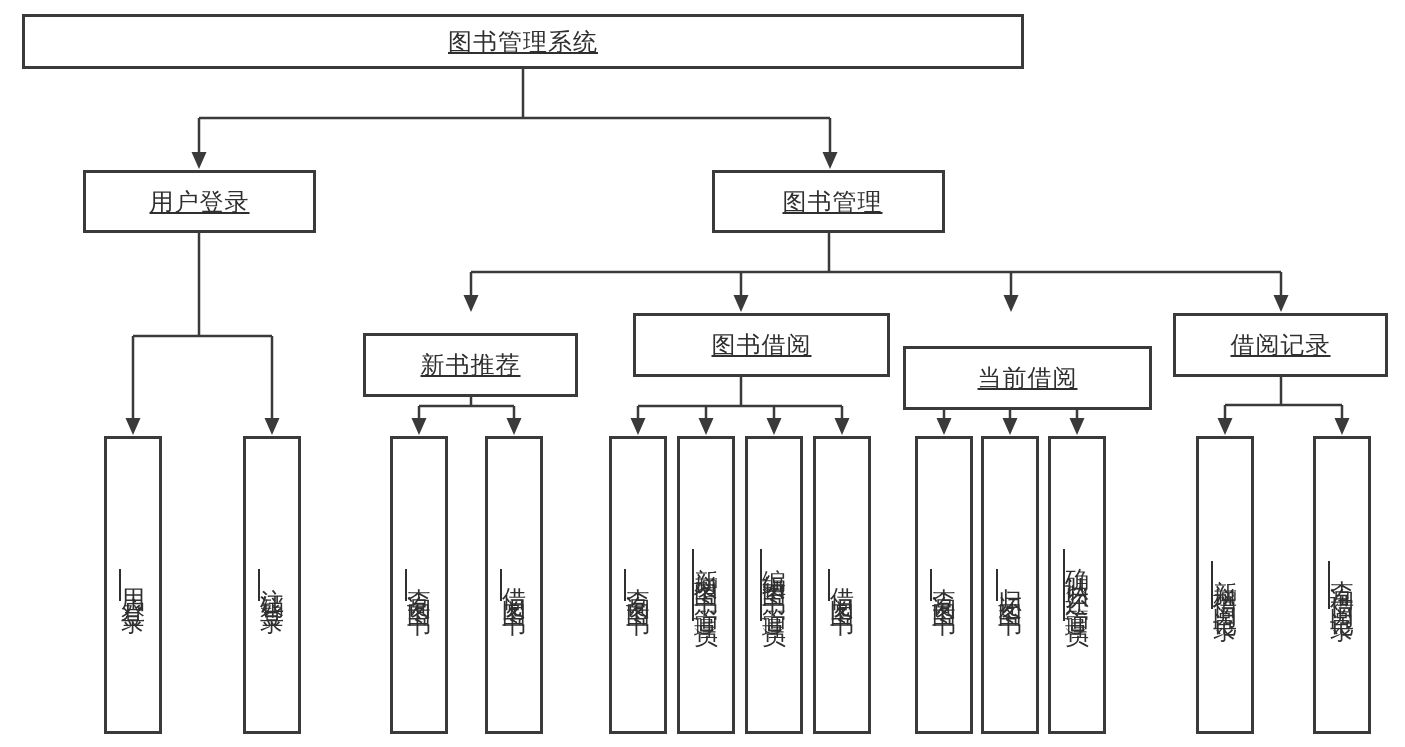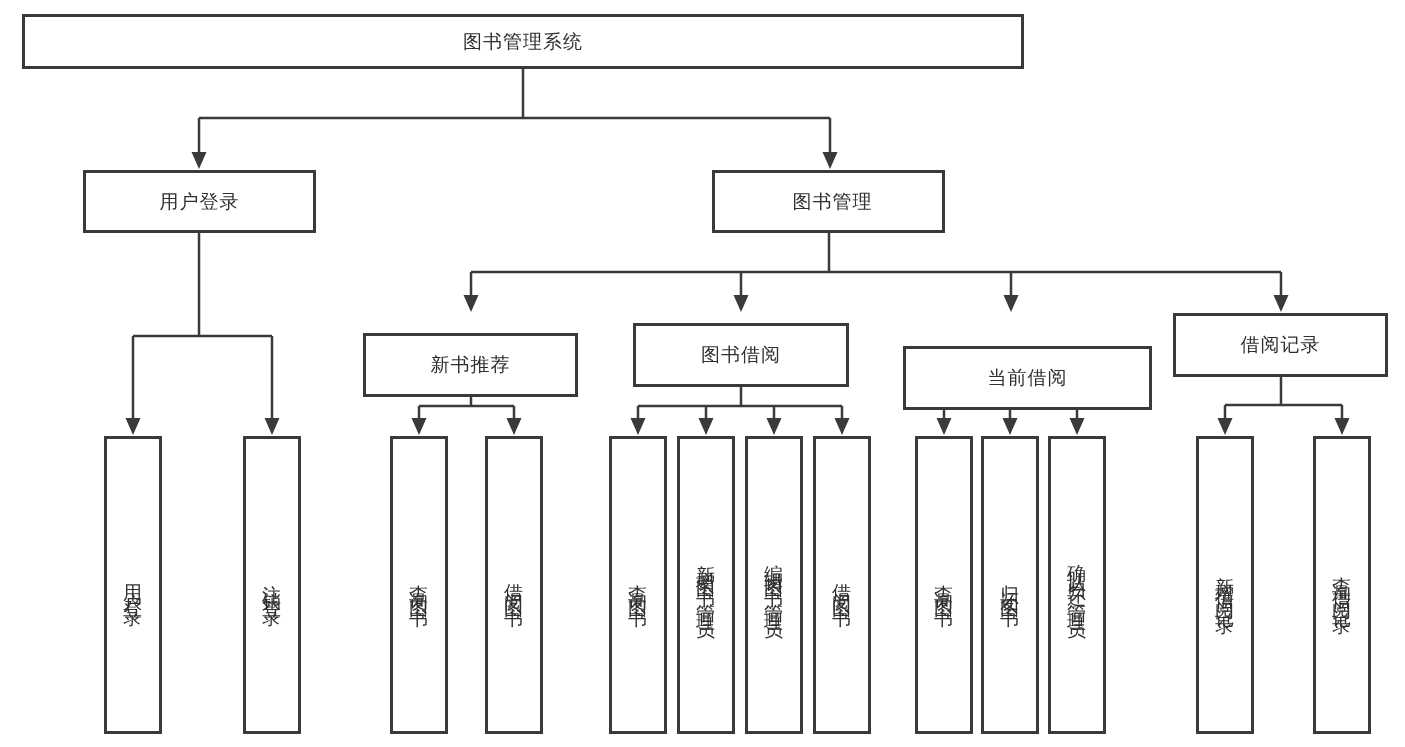--- a/index.html
+++ b/index.html
@@ -24,23 +24,24 @@
   }
   .node {
     position: absolute;
     box-sizing: border-box;
     border: 3px solid #3a3a3a;
     background: #ffffff;
     color: #2f2f2f;
     display: flex;
     align-items: center;
     justify-content: center;
-    font-size: 19px;
+    font-size: 24px;
     letter-spacing: 1px;
     white-space: nowrap;
+    text-decoration: underline;
   }
   .vnode {
     writing-mode: vertical-rl;
     text-orientation: mixed;
     letter-spacing: 8px;
     line-height: 1;
     white-space: normal;
   }
   .watermark {
     position: absolute;
@@ -87,21 +88,21 @@
       M1217.5 418 L1232.5 418 L1225 435 Z
       M1334.5 418 L1349.5 418 L1342 435 Z"></path>
   </svg>
 
   <div class="node" style="left:22px; top:14px; width:1002px; height:55px;">图书管理系统</div>
 
   <div class="node" style="left:83px; top:170px; width:233px; height:63px;">用户登录</div>
   <div class="node" style="left:712px; top:170px; width:233px; height:63px;padding-left:8px;">图书管理</div>
 
   <div class="node" style="left:363px; top:313px; width:215px; height:64px;margin-top:20px;">新书推荐</div>
-  <div class="node" style="left:633px; top:323px; width:216px; height:64px;">图书借阅</div>
+  <div class="node" style="left:633px; top:313px; width:257px; height:64px;">图书借阅</div>
   <div class="node" style="left:903px; top:313px; width:249px; height:64px;margin-top:33px;">当前借阅</div>
   <div class="node" style="left:1173px; top:313px; width:215px; height:64px;">借阅记录</div>
 
   <div class="node vnode" style="left:104px; top:436px; width:58px; height:298px;">用户登录</div>
   <div class="node vnode" style="left:243px; top:436px; width:58px; height:298px;">注销登录</div>
 
   <div class="node vnode" style="left:390px; top:436px; width:58px; height:298px;">查询图书</div>
   <div class="node vnode" style="left:485px; top:436px; width:58px; height:298px;">借阅图书</div>
 
   <div class="node vnode" style="left:609px; top:436px; width:58px; height:298px;">查询图书</div>

